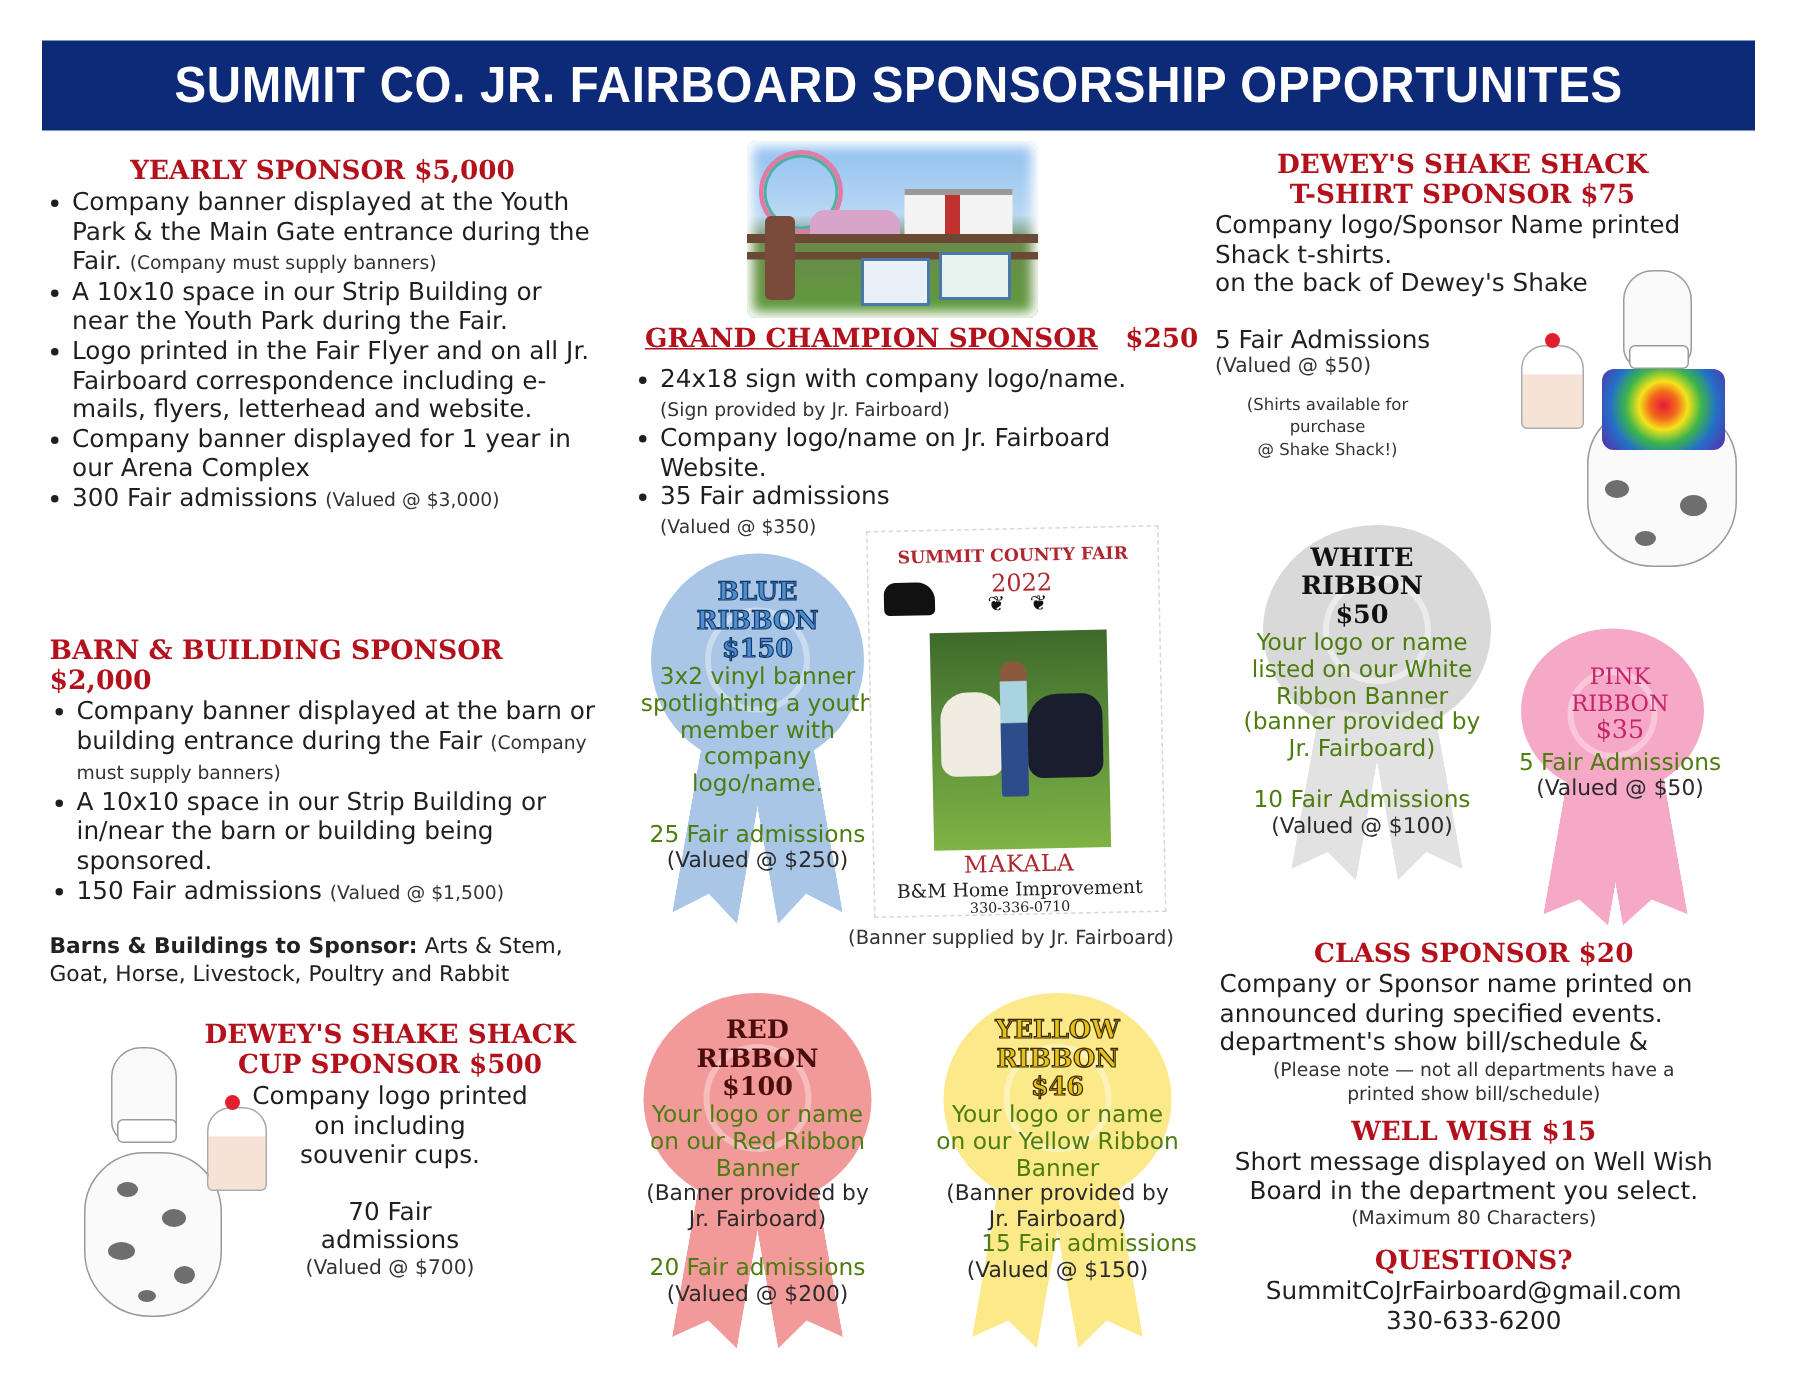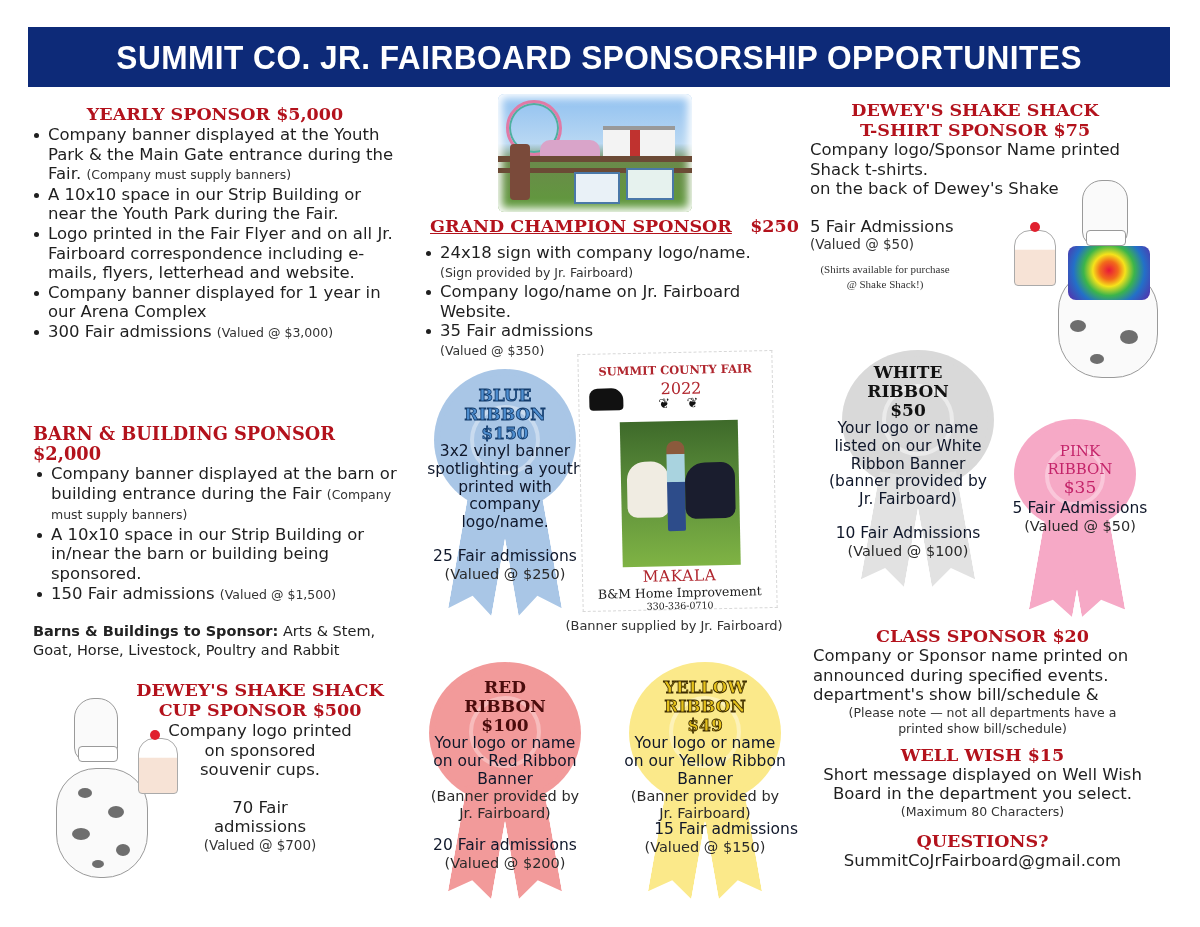--- a/index.html
+++ b/index.html
@@ -62,21 +62,21 @@
     position: absolute; border-radius: 50%;
   }
   .rosette .tail {
     position: absolute; width: 44px;
     clip-path: polygon(0 0, 100% 0, 100% 100%, 50% 86%, 0 100%);
   }
   .ribbon-text { position: absolute; text-align: center; }
   .ribbon-head {
     font-family: "DejaVu Serif", serif; font-weight: bold; font-size: 17px; line-height: 19px;
   }
-  .ribbon-body { font-size: 15.5px; line-height: 17.8px; color: #0f172a; }
+  .ribbon-body { font-size: 15.5px; line-height: 17.8px; color: #4d7c0f; }
   .ribbon-small { font-size: 14.5px; line-height: 16.5px; color: #2a2a2a; }
 
   
   .card {
     left: 580px; top: 352px; width: 195px; height: 258px;
     background: #fff; border: 1px dashed #d8d8d8;
     transform: rotate(-1.2deg);
   }
   .card-title { left: 0; top: 10px; width: 100%; text-align: center;
     font-family: "DejaVu Serif", serif; font-weight: bold; color: #b0262e; font-size: 11.5px; }
@@ -144,21 +144,21 @@
   <div class="spot" style="left:54px; top:172px; width:12px; height:8px;"></div>
   <div class="shake" style="left:100px; top:50px; width:40px; height:56px; background:linear-gradient(180deg,#fff 0%,#fff 34%,#f7e3d6 35%,#f7e3d6 100%); border:1.5px solid #aaa; border-radius:16px 16px 4px 4px;"></div>
   <div class="spot" style="left:112px; top:42px; width:10px; height:10px; background:#e0202e; opacity:1;"></div>
 </div>
 
 <div class="abs center" style="left:130px; top:680px; width:260px;">
   <div class="h-red">DEWEY'S SHAKE SHACK</div>
   <div class="h-red">CUP SPONSOR $500</div>
   <div class="body-text" style="margin-top:1px;">
     <div>Company logo printed</div>
-    <div>on sponsored</div>
+    <div>on including</div>
     <div>souvenir cups.</div>
   </div>
   <div class="body-text" style="margin-top:18px;">
     <div>70 Fair</div>
     <div>admissions</div>
   </div>
   <div class="small" style="font-size:13.5px;">(Valued @ $700)</div>
 </div>
 
 <div class="abs fair-photo">
@@ -190,21 +190,21 @@
   <div class="tail" style="left:28px; top:120px; height:118px; background:#a9c6e6; transform:rotate(10deg);"></div>
   <div class="tail" style="left:78px; top:120px; height:118px; background:#a9c6e6; transform:rotate(-10deg);"></div>
 </div>
 <div class="ribbon-text" style="left:420px; top:386px; width:170px;">
   <div class="ribbon-head" style="color:#4e8ed0; -webkit-text-stroke:0.8px #123a6a;">BLUE</div>
   <div class="ribbon-head" style="color:#4e8ed0; -webkit-text-stroke:0.8px #123a6a;">RIBBON</div>
   <div class="ribbon-head" style="color:#4e8ed0; -webkit-text-stroke:0.8px #123a6a;">$150</div>
   <div class="ribbon-body">
     <div>3x2 vinyl banner</div>
     <div>spotlighting a youth</div>
-    <div>printed with</div>
+    <div>member with</div>
     <div>company</div>
     <div>logo/name.</div>
   </div>
   <div class="ribbon-body" style="margin-top:16px;">25 Fair admissions</div>
   <div class="ribbon-small">(Valued @ $250)</div>
 </div>
 
 <div class="abs card">
   <div class="abs card-title">SUMMIT COUNTY  FAIR</div>
   <div class="abs card-year">2022</div>
@@ -246,21 +246,21 @@
 
 <div class="rosette" style="left:625px; top:668px; width:160px; height:230px;">
   <div class="petals" style="left:10px; top:0; width:140px; height:130px; background:#fbe98a; box-shadow:0 0 0 6px #fbe98a;"></div>
   <div class="inner" style="left:44px; top:28px; width:72px; height:72px; border:4px solid #fdf2b8;"></div>
   <div class="tail" style="left:32px; top:120px; height:108px; background:#fbe98a; transform:rotate(10deg);"></div>
   <div class="tail" style="left:84px; top:120px; height:108px; background:#fbe98a; transform:rotate(-10deg);"></div>
 </div>
 <div class="ribbon-text" style="left:612px; top:678px; width:186px;">
   <div class="ribbon-head" style="color:#e6c21a; -webkit-text-stroke:0.8px #3a2a00;">YELLOW</div>
   <div class="ribbon-head" style="color:#e6c21a; -webkit-text-stroke:0.8px #3a2a00;">RIBBON</div>
-  <div class="ribbon-head" style="color:#e6c21a; -webkit-text-stroke:0.8px #3a2a00;">$49</div>
+  <div class="ribbon-head" style="color:#e6c21a; -webkit-text-stroke:0.8px #3a2a00;">$46</div>
   <div class="ribbon-body">
     <div>Your logo or name</div>
     <div>on our Yellow Ribbon</div>
     <div>Banner</div>
   </div>
   <div class="ribbon-small">
     <div>(Banner provided by</div>
     <div>Jr. Fairboard)</div>
   </div>
   <div class="ribbon-body" style="text-align:right;">15 Fair admissions</div>
@@ -270,21 +270,21 @@
 <div class="abs" style="left:810px; top:100px; width:360px;">
   <div class="h-red center" style="width:330px;">DEWEY'S SHAKE SHACK</div>
   <div class="h-red center" style="width:330px;">T-SHIRT SPONSOR $75</div>
   <div class="body-text">
     <div>Company logo/Sponsor Name printed</div>
     <div>Shack t-shirts.</div>
     <div>on the back of Dewey's Shake</div>
   </div>
   <div class="body-text" style="margin-top:18px;">5 Fair Admissions</div>
   <div class="small" style="font-size:13.5px;">(Valued @ $50)</div>
-  <div class="small center" style="width:150px; margin-top:10px; font-size:11px; line-height:15px;font-family:Liberation Serif, serif;">
+  <div class="small center" style="width:150px; margin-top:10px; font-size:11px; line-height:15px;">
     <div>(Shirts available for purchase</div>
     <div>@ Shake Shack!)</div>
   </div>
 </div>
 
 <div class="cow" style="left:1010px; top:180px; width:160px; height:200px;">
   <div class="cow-body" style="left:72px; top:0; width:46px; height:66px; border-radius:20px 20px 14px 14px;"></div>
   <div class="cow-body" style="left:76px; top:50px; width:40px; height:16px; border-radius:4px; background:#fff;"></div>
   <div class="cow-body" style="left:48px; top:90px; width:100px; height:108px; border-radius:40px 40px 44px 44px;"></div>
   <div style="position:absolute; left:58px; top:66px; width:82px; height:54px; border-radius:8px; background:radial-gradient(circle at 50% 45%, #e8183a 0%, #f26a1b 18%, #f6e21b 32%, #3cb54a 50%, #2370c8 70%, #5a2aa8 100%);"></div>
@@ -342,13 +342,14 @@
     <div>printed show bill/schedule)</div>
   </div>
   <div class="h-red" style="margin-top:8px;">WELL WISH $15</div>
   <div class="body-text">
     <div>Short message displayed on Well Wish</div>
     <div>Board in the department you select.</div>
   </div>
   <div class="small" style="font-size:12.5px;">(Maximum 80 Characters)</div>
   <div class="h-red" style="margin-top:12px;">QUESTIONS?</div>
   <div class="body-text">SummitCoJrFairboard@gmail.com</div>
+  <div class="body-text">330-633-6200</div>
 </div>
 
 </body></html>

